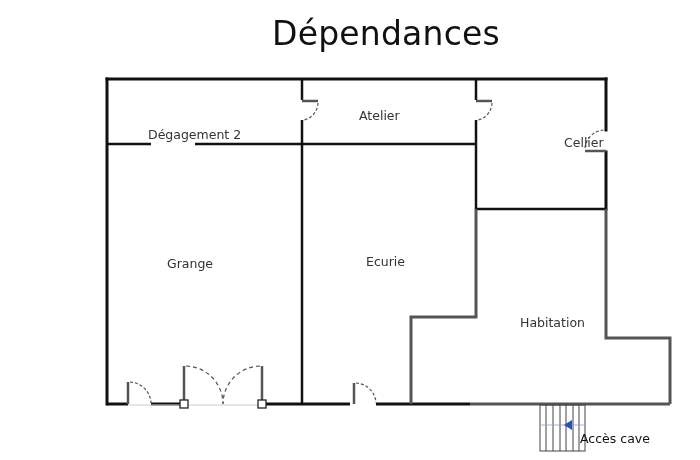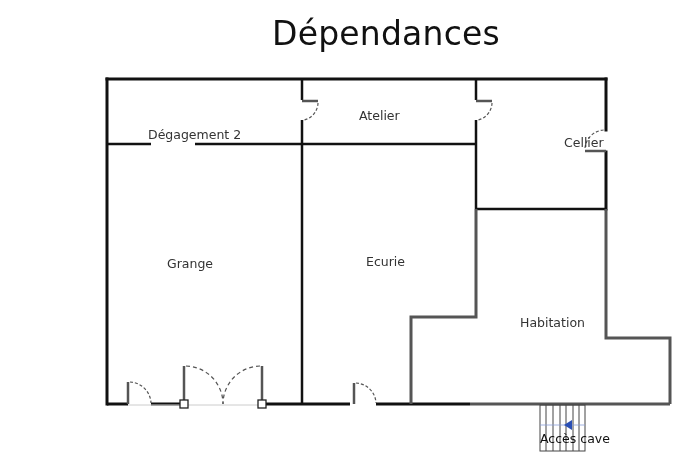--- a/index.html
+++ b/index.html
@@ -1,20 +1,20 @@
 <!DOCTYPE html>
 <html><head>
   <meta charset="utf-8">
   <style>
     html, body { margin: 0; padding: 0; background: #ffffff; }
     body { width: 700px; height: 460px; position: relative; overflow: hidden; font-family: "DejaVu Sans", sans-serif; }
     .title { position: absolute; left: 0; top: 14px; width: 700px; text-align: center; font-size: 33px; color: #111; font-family: "DejaVu Sans", sans-serif; letter-spacing: 0.2px; padding-left: 36px; }
     svg.plan { position: absolute; left: 0; top: 0; }
     .room-label { position: absolute; font-size: 12.5px; color: #333; font-family: "DejaVu Sans", sans-serif; white-space: nowrap; }
-    .stair-label { position: absolute; font-size: 12.5px; color: #111; font-family: "DejaVu Sans", sans-serif; white-space: nowrap; }
+    .stair-label { position: absolute; font-size: 12.5px; color: #111; font-family: "DejaVu Sans", sans-serif; white-space: nowrap; padding-left: 40px; }
   </style>
 </head>
 <body>
 
 <div class="title">Dépendances</div>
 
 <svg class="plan" width="700" height="460" viewBox="0 0 700 460">
 
   <g stroke="#111" stroke-width="3" fill="none" stroke-linecap="square">
 

